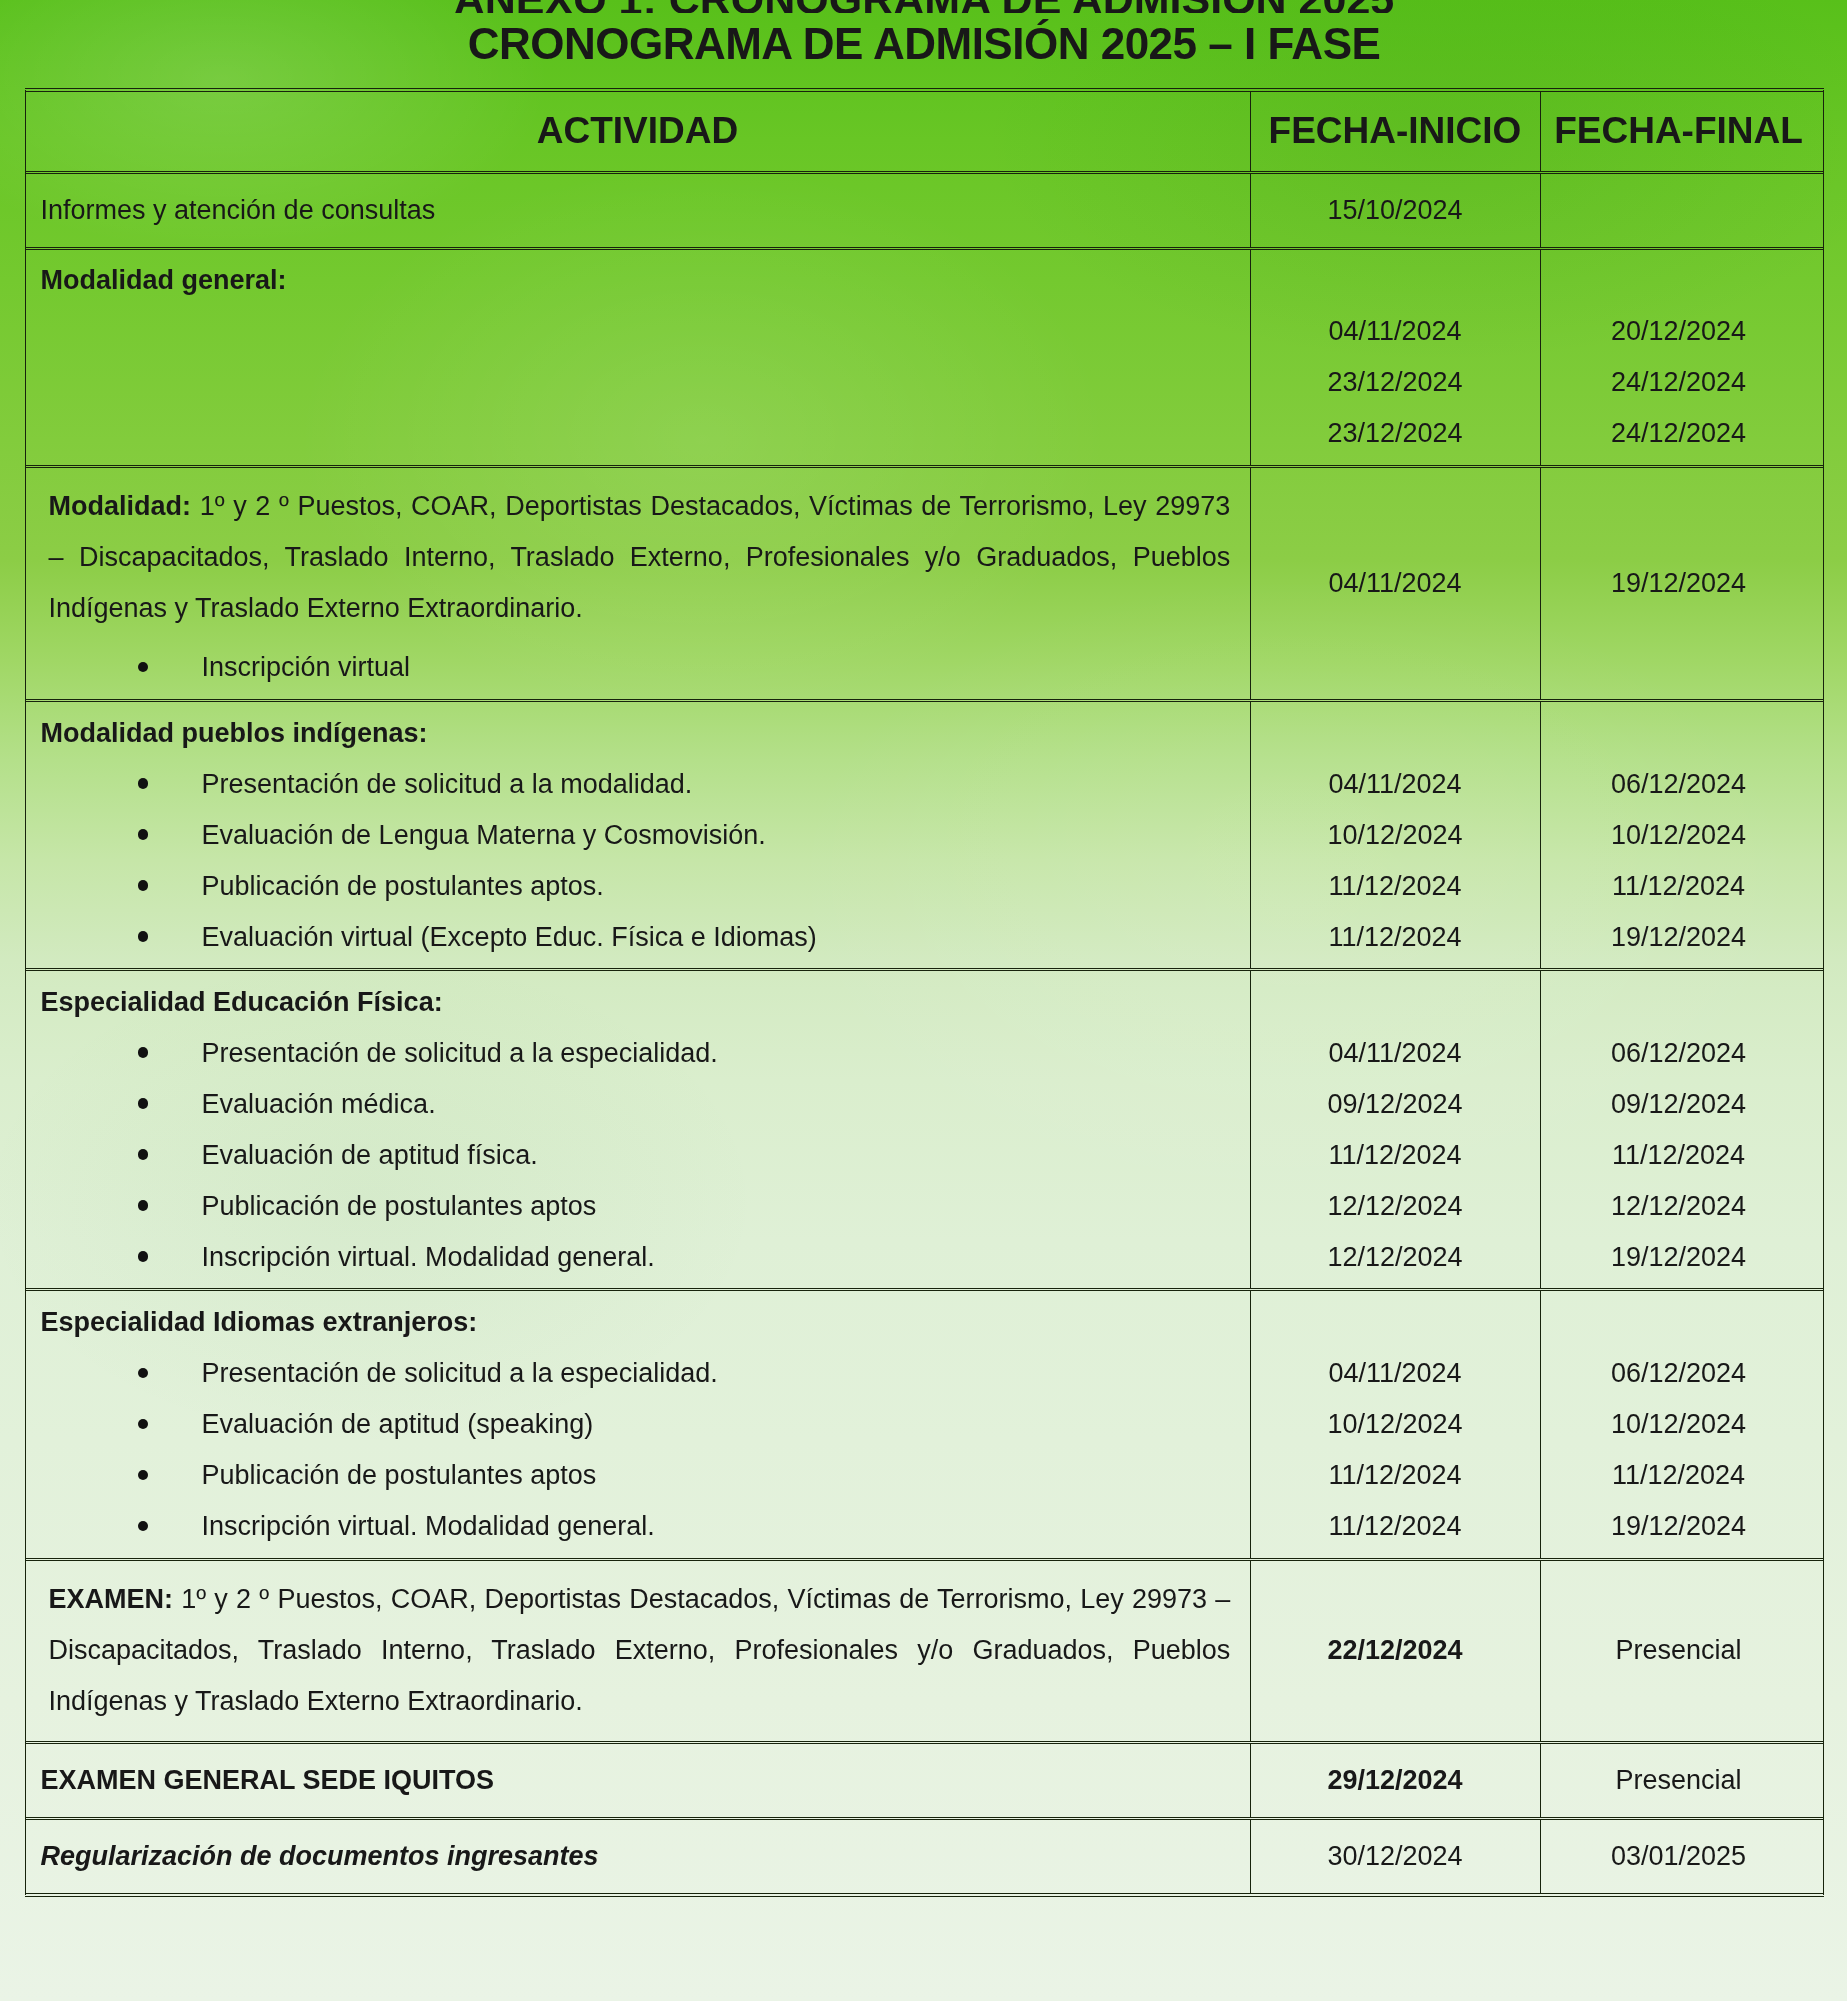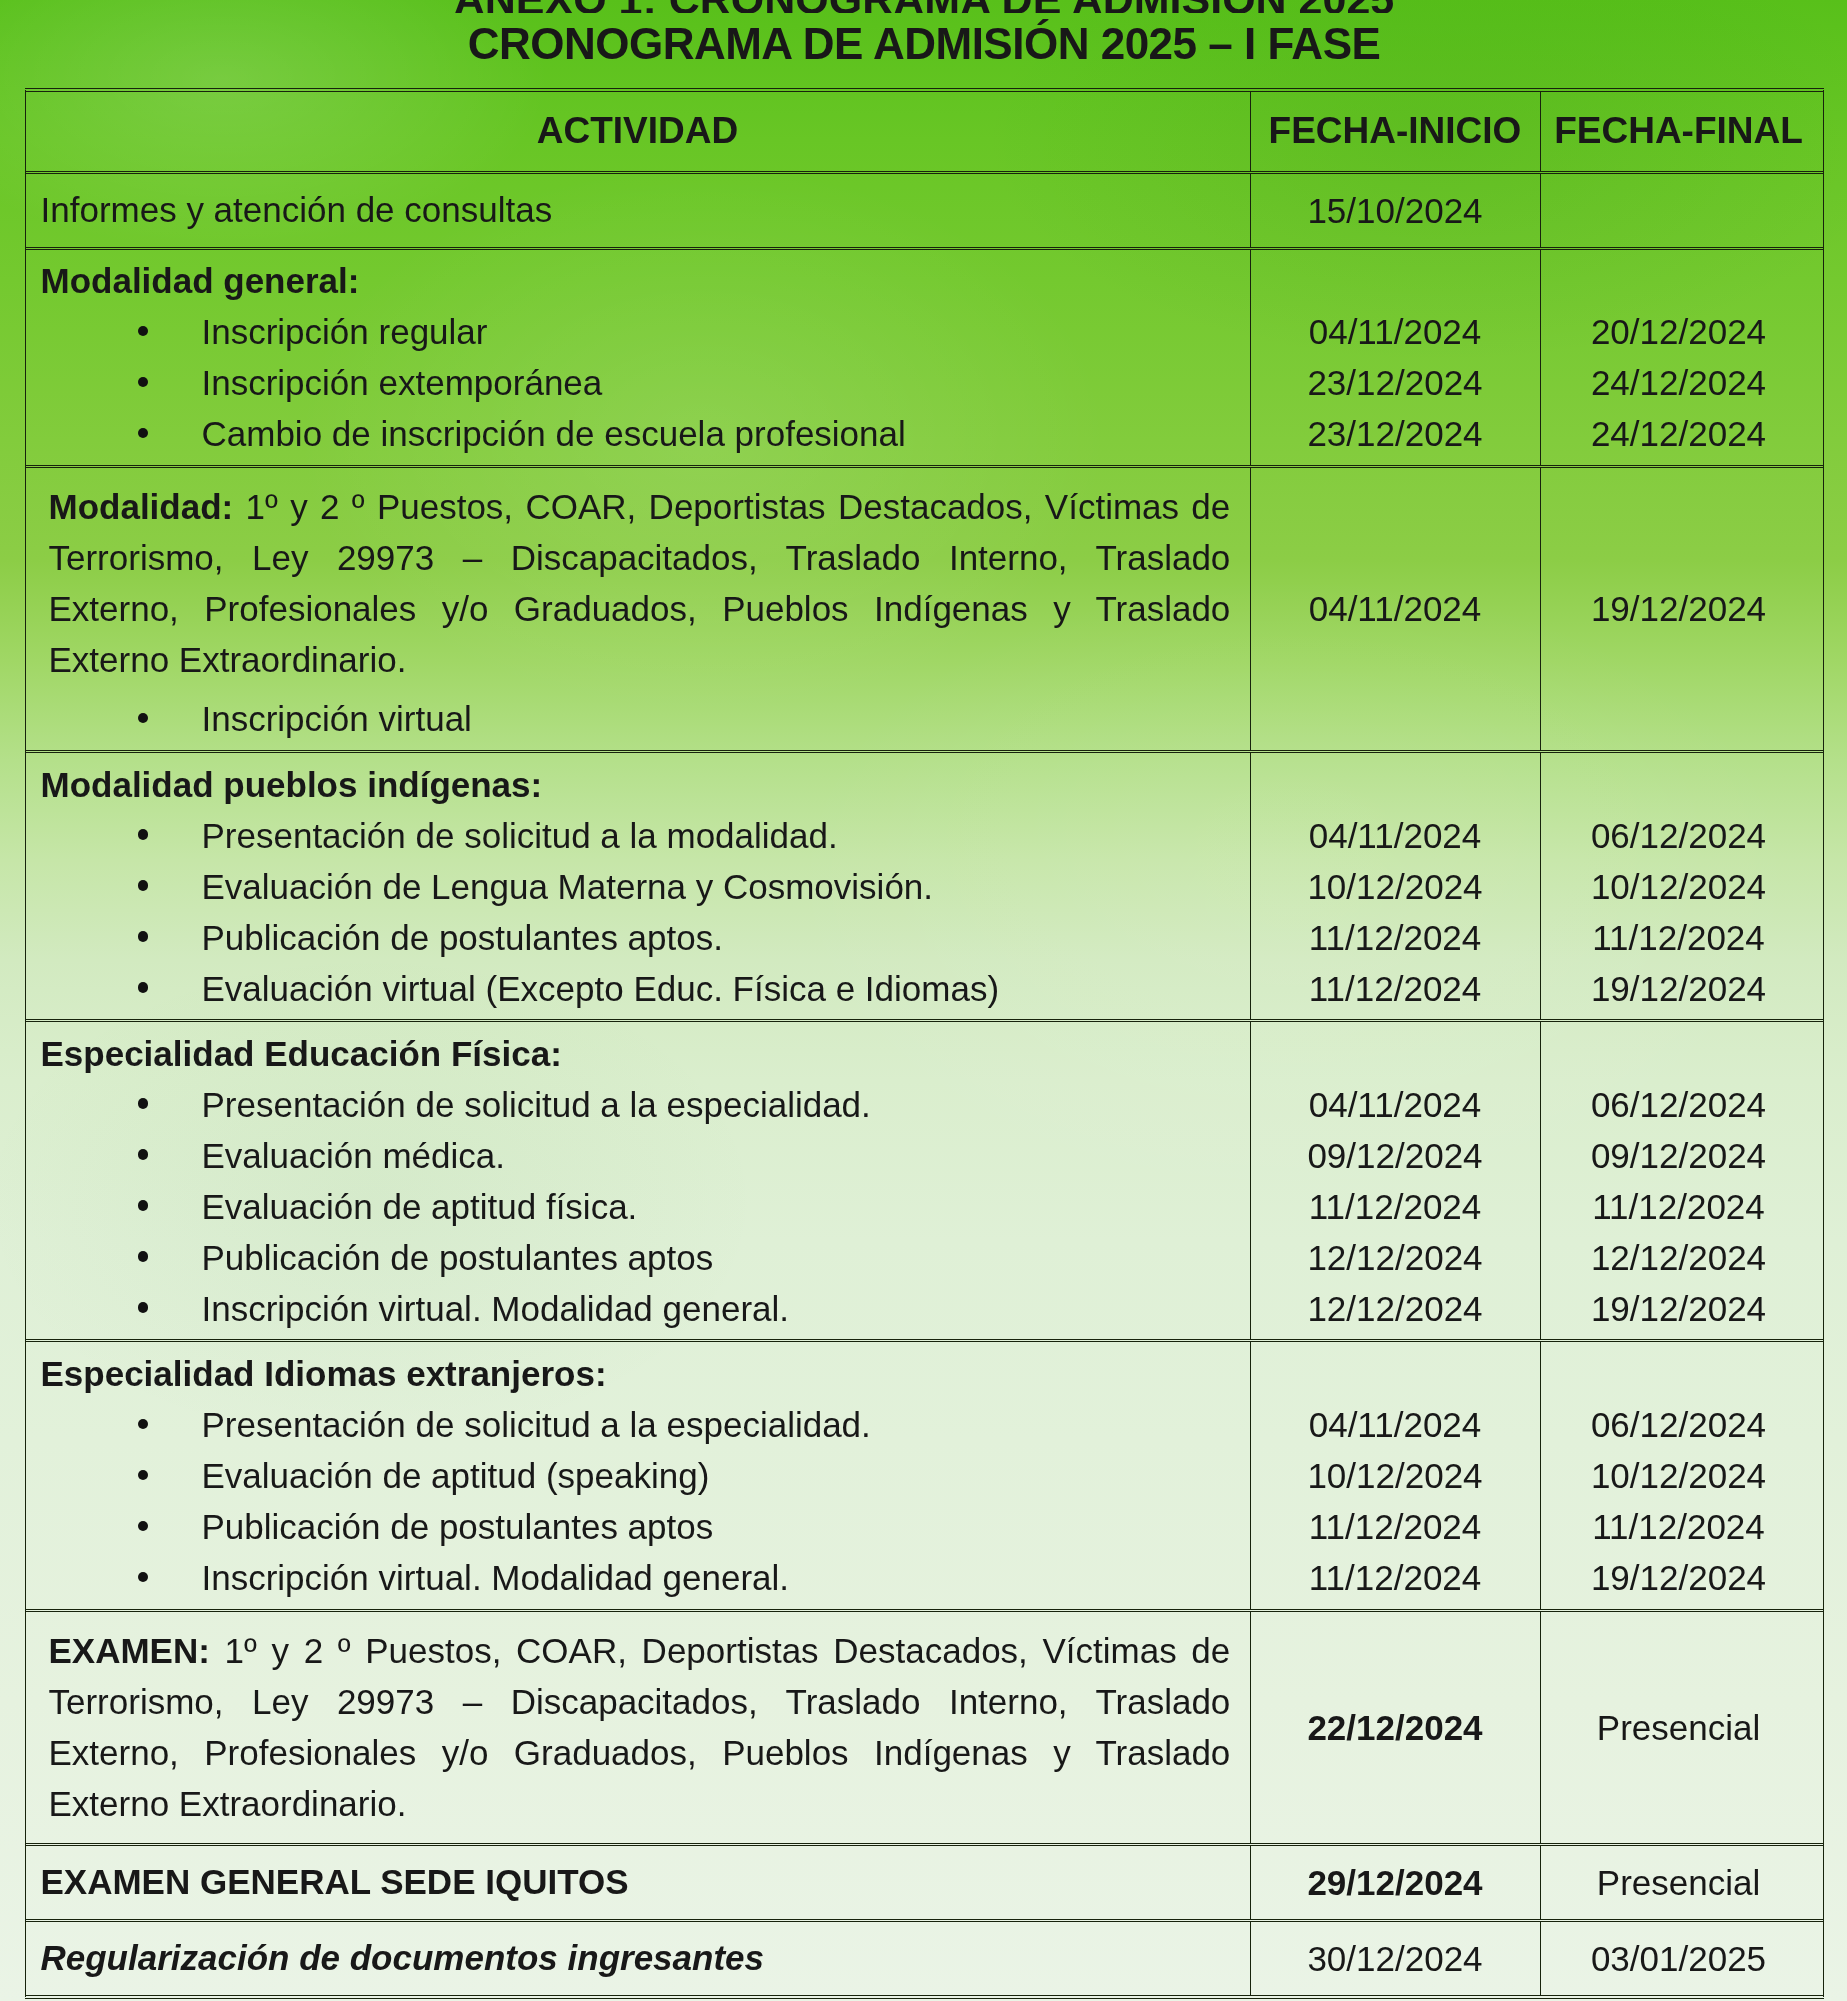--- a/index.html
+++ b/index.html
@@ -32,21 +32,21 @@
 
   
   .tbl{
     width:1797px;margin:0 auto;
     border-left:1.9px solid #17230c;border-right:1.9px solid #17230c;
     border-top:4.7px double #17230c;border-bottom:4.7px double #17230c;
     background:transparent;
   }
   .row{display:grid;grid-template-columns:1224px 290px 277px;border-top:3.7px double #17230c;}
   .row:first-child{border-top:none;}
-  .cell{box-sizing:border-box;font-size:35px;}
+  .cell{box-sizing:border-box;font-size:27px;}
   .cell + .cell{border-left:1.9px solid #17230c;}
 
   .hdr .cell{display:flex;align-items:center;justify-content:center;font-weight:700;font-size:37px;min-height:79px;}
 
   .cell.act{padding:5.6px 11.2px 5.6px 15px;}
   .cell.date{padding:5.6px 3.7px;text-align:center;display:flex;flex-direction:column;}
   .cell.date.center{justify-content:center;}
 
   .row.simple .cell.act{display:flex;align-items:center;min-height:73px;}
   .row.simple .cell.date{justify-content:center;min-height:73px;}
@@ -91,25 +91,20 @@
           <div class="dline">15/10/2024</div>
         </div>
       <div class="cell date">
           <div class="dline"></div>
         </div>
     </div>
 
     <div class="row">
       <div class="cell act">
         <div class="sec-title">Modalidad general:</div>
-        <ul class="blist">
-          <li><span>Inscripción regular</span></li>
-          <li><span>Inscripción extemporánea</span></li>
-          <li><span>Cambio de inscripción de escuela profesional</span></li>
-        </ul>
       </div>
       <div class="cell date">
         <div class="spacer"></div>
         <div class="dline">04/11/2024</div>
         <div class="dline">23/12/2024</div>
         <div class="dline">23/12/2024</div>
       </div>
       <div class="cell date">
         <div class="spacer"></div>
         <div class="dline">20/12/2024</div>

